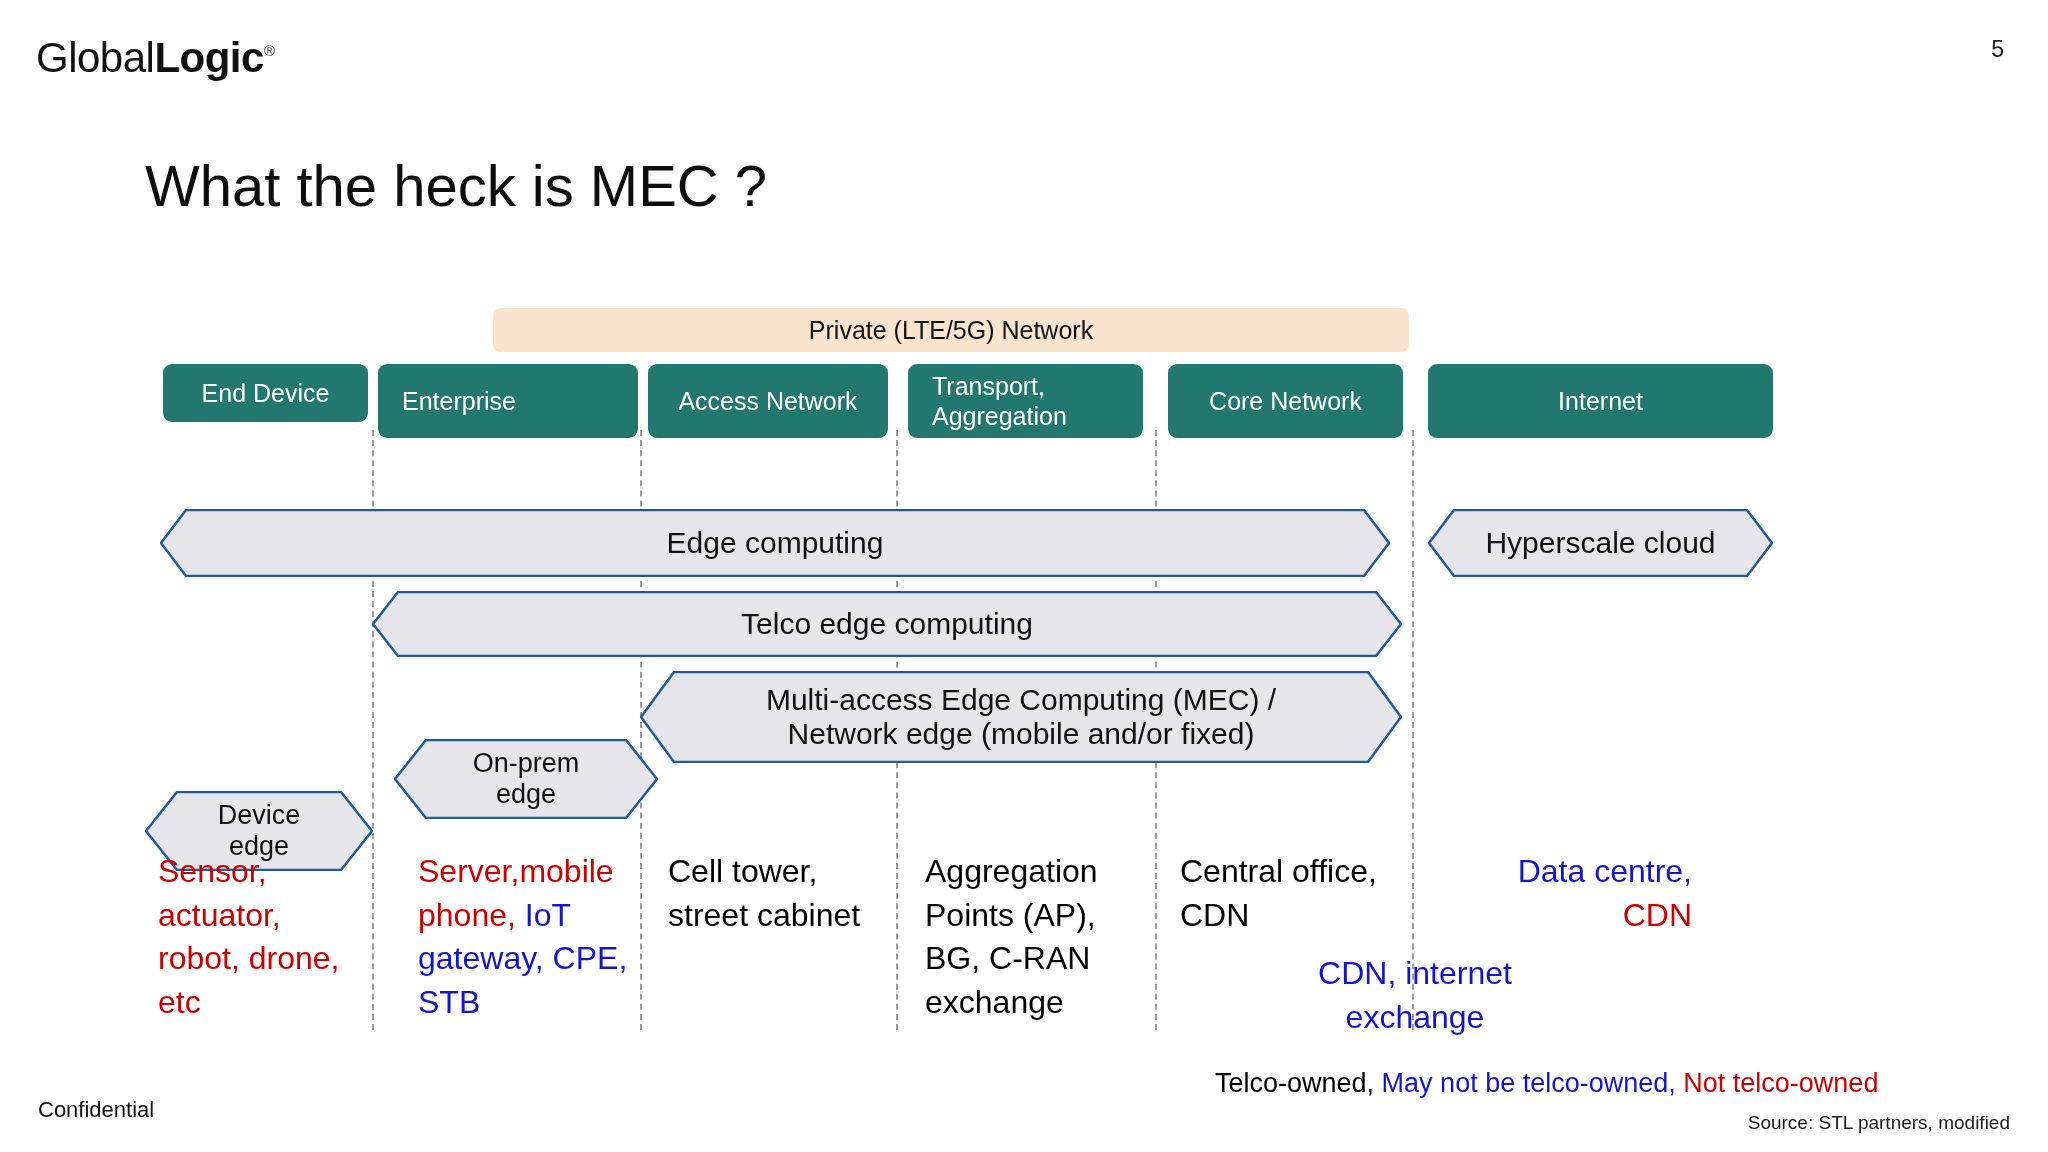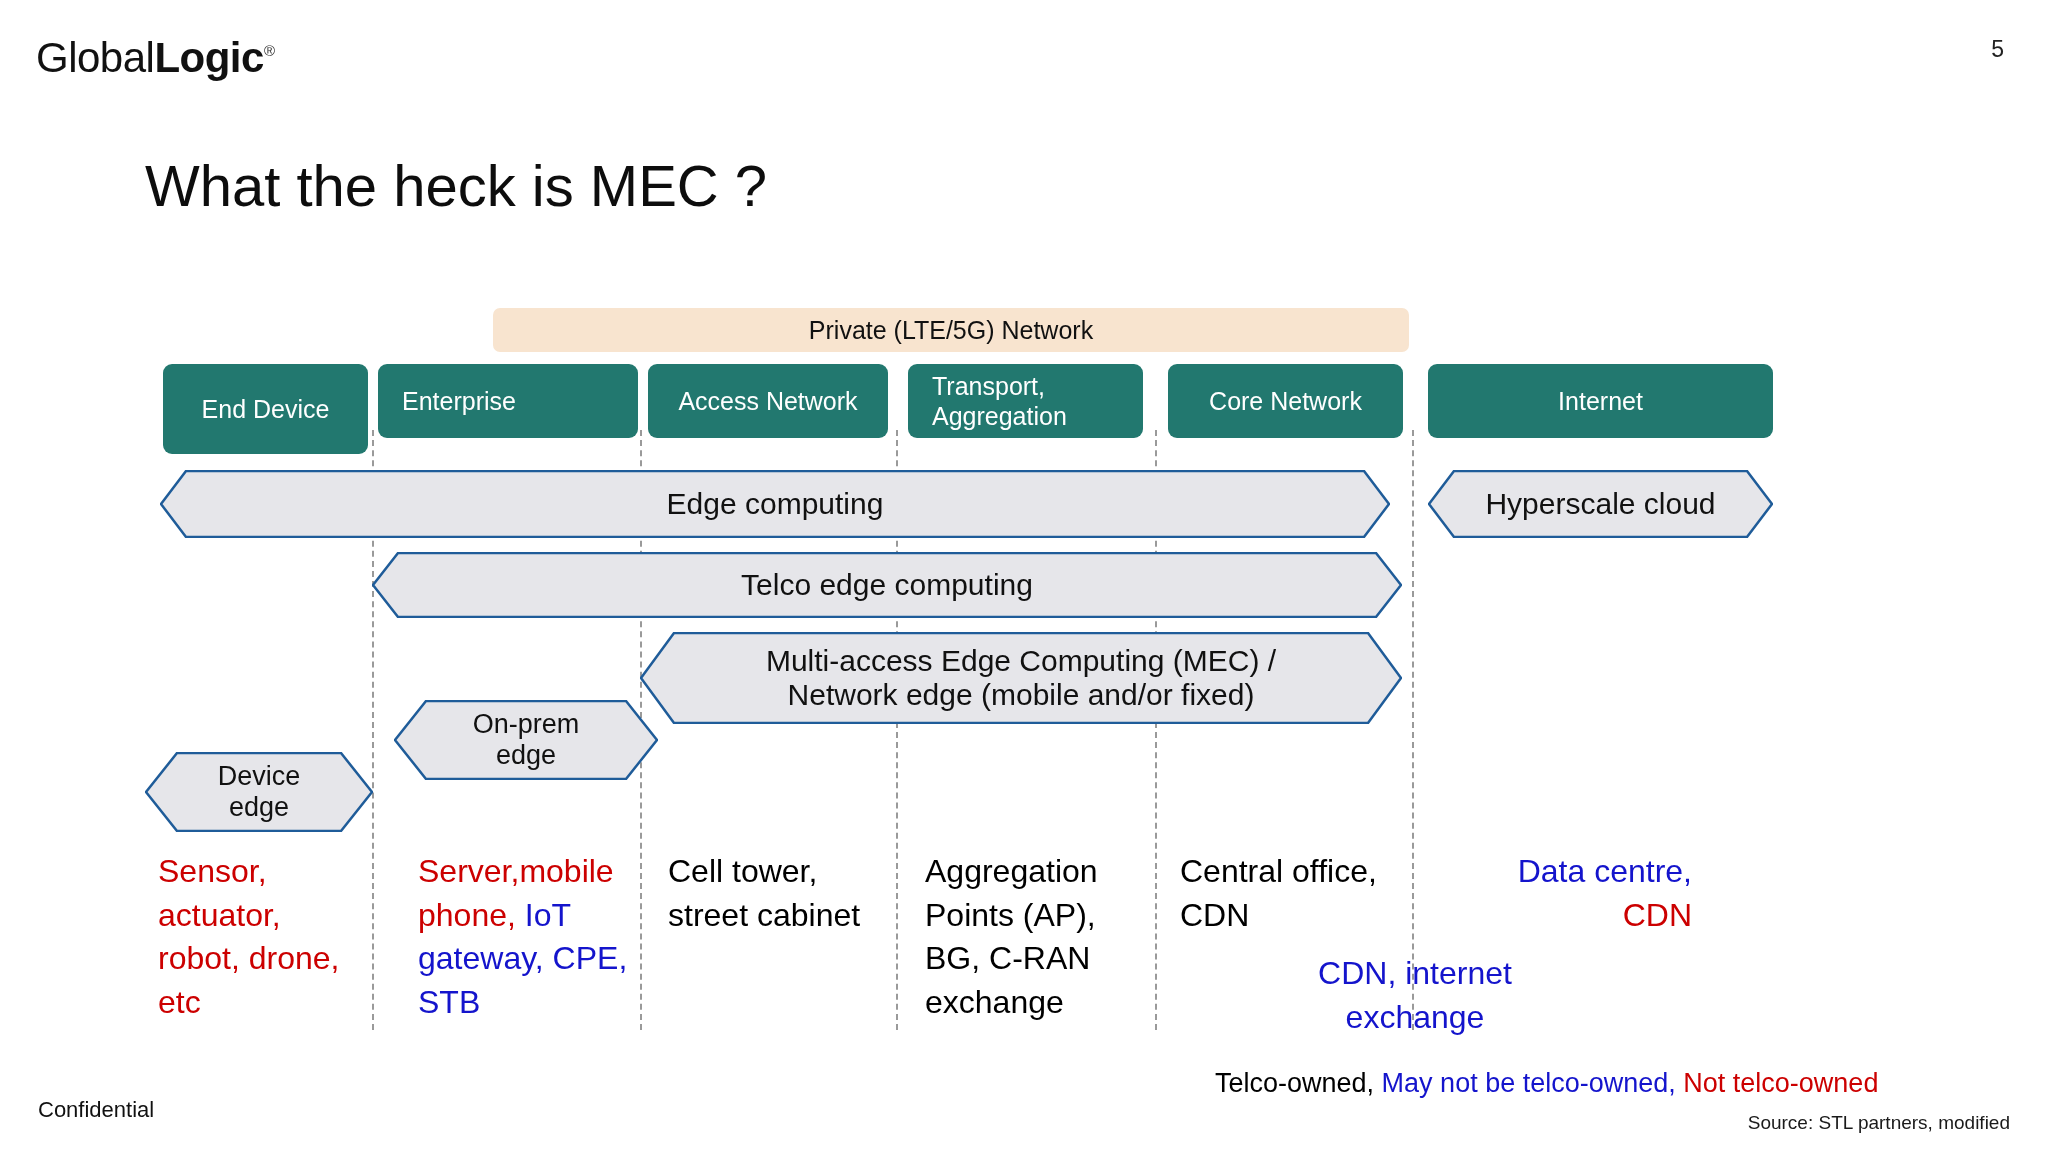--- a/index.html
+++ b/index.html
@@ -81,21 +81,21 @@
     color: #ffffff;
     font-size: 25px;
     display: flex;
     align-items: center;
     box-sizing: border-box;
   }
   .stage.center { justify-content: center; }
   .stage.left   { justify-content: flex-start; padding-left: 24px; }
 
   
-  .hexwrap { position: absolute; }
+  .hexwrap { position: absolute; margin-top: 39px; }
   .hexwrap svg { display: block; }
   .hexlabel {
     position: absolute;
     inset: 0;
     display: flex;
     align-items: center;
     justify-content: center;
     text-align: center;
     font-size: 30px;
     color: #111111;
@@ -158,21 +158,21 @@
   <div class="divider" style="left:372px; top:430px; height:600px;"></div>
   <div class="divider" style="left:640px; top:430px; height:600px;"></div>
   <div class="divider" style="left:896px; top:430px; height:600px;"></div>
   <div class="divider" style="left:1155px; top:430px; height:600px;"></div>
   <div class="divider" style="left:1412px; top:430px; height:600px;"></div>
 
   <div class="banner" style="left:493px; top:308px; width:916px; height:44px;">
     <span>Private (LTE/5G) Network</span>
   </div>
 
-  <div class="stage center" style="left:163px; top:364px; width:205px; height:90px;">
+  <div class="stage center" style="left:163px; top:364px; width:205px; height:58px;">
     <span>End Device</span>
   </div>
 
   <div class="stage left" style="left:378px; top:364px; width:260px; height:74px;">
     <span>Enterprise</span>
   </div>
 
   <div class="stage center" style="left:648px; top:364px; width:240px; height:74px;">
     <span>Access Network</span>
   </div>

